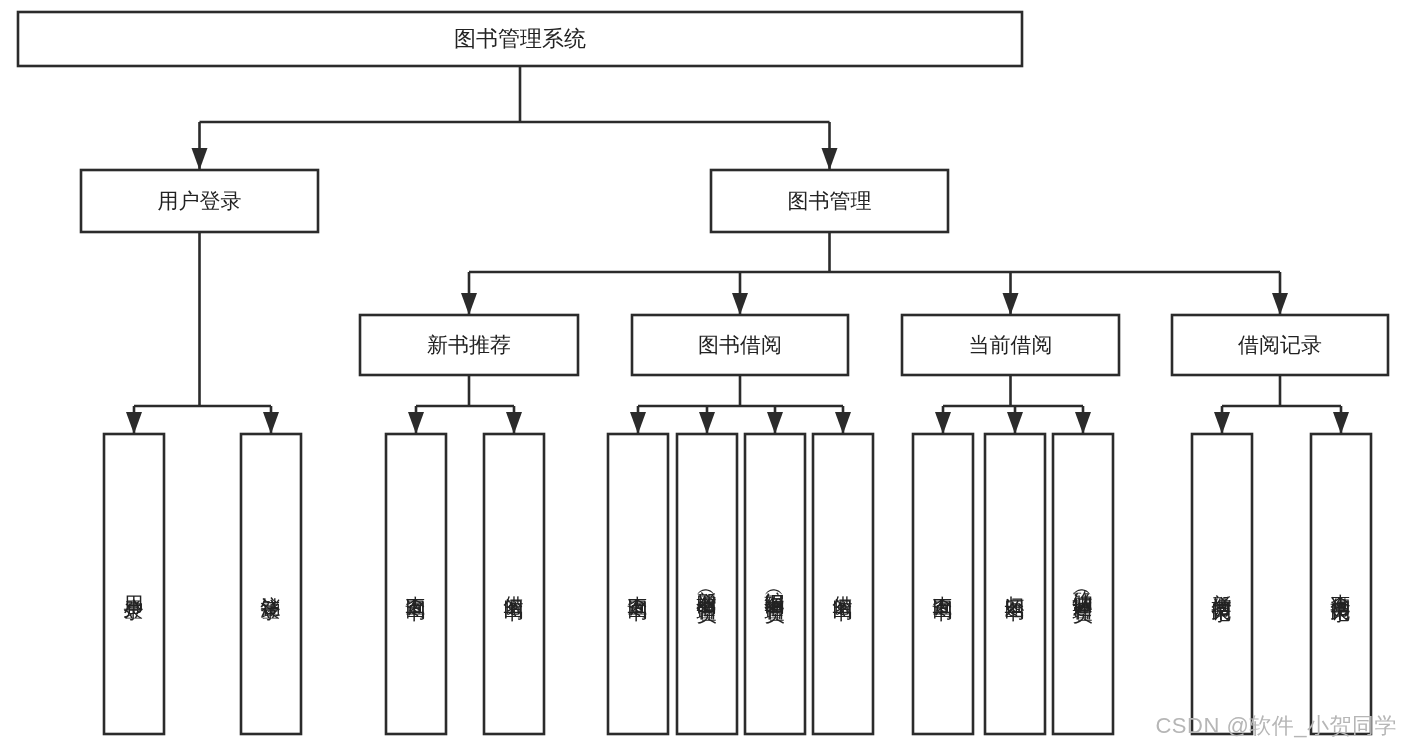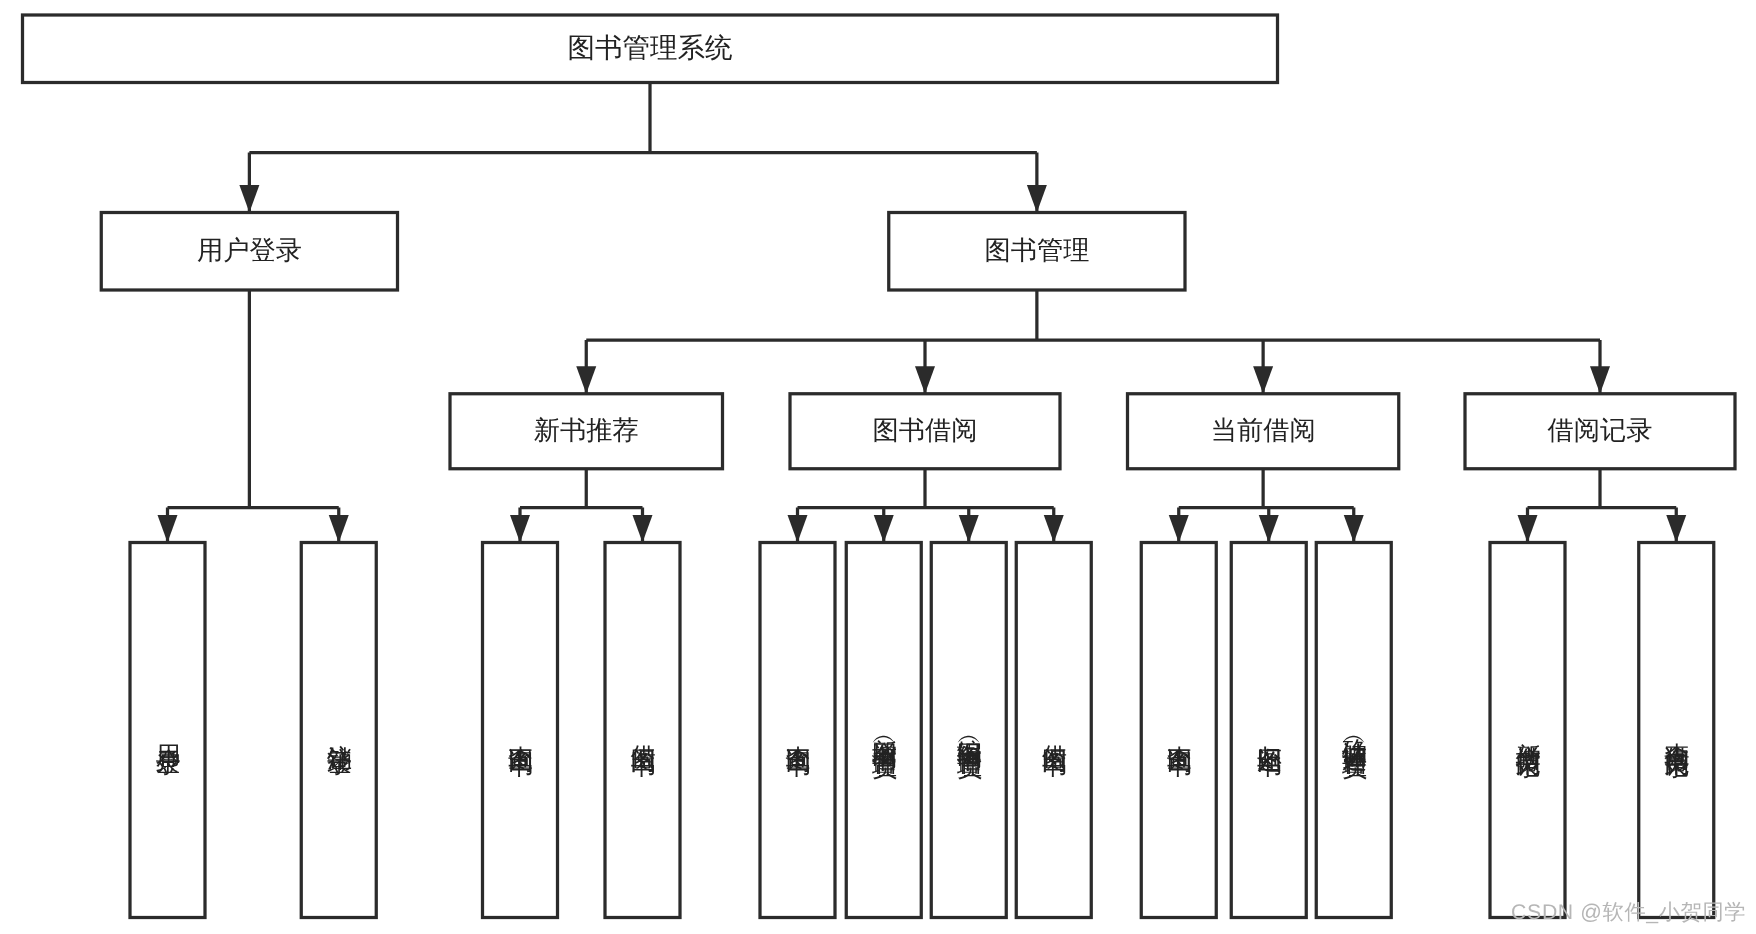--- a/index.html
+++ b/index.html
@@ -65,21 +65,21 @@
     line-height: 1;
     letter-spacing: 2px;
     color: #222222;
     white-space: nowrap;
   }
   .watermark {
     position: absolute;
     right: 8px;
     bottom: 6px;
     font-family: "Liberation Sans", "DejaVu Sans", sans-serif;
-    font-size: 17px;
+    font-size: 22px;
     color: #b6b6b6;
     letter-spacing: 0.5px;
     user-select: none;
   }
 </style>
 </head>
 <body>
 
 <div id="diagram-root">
 

